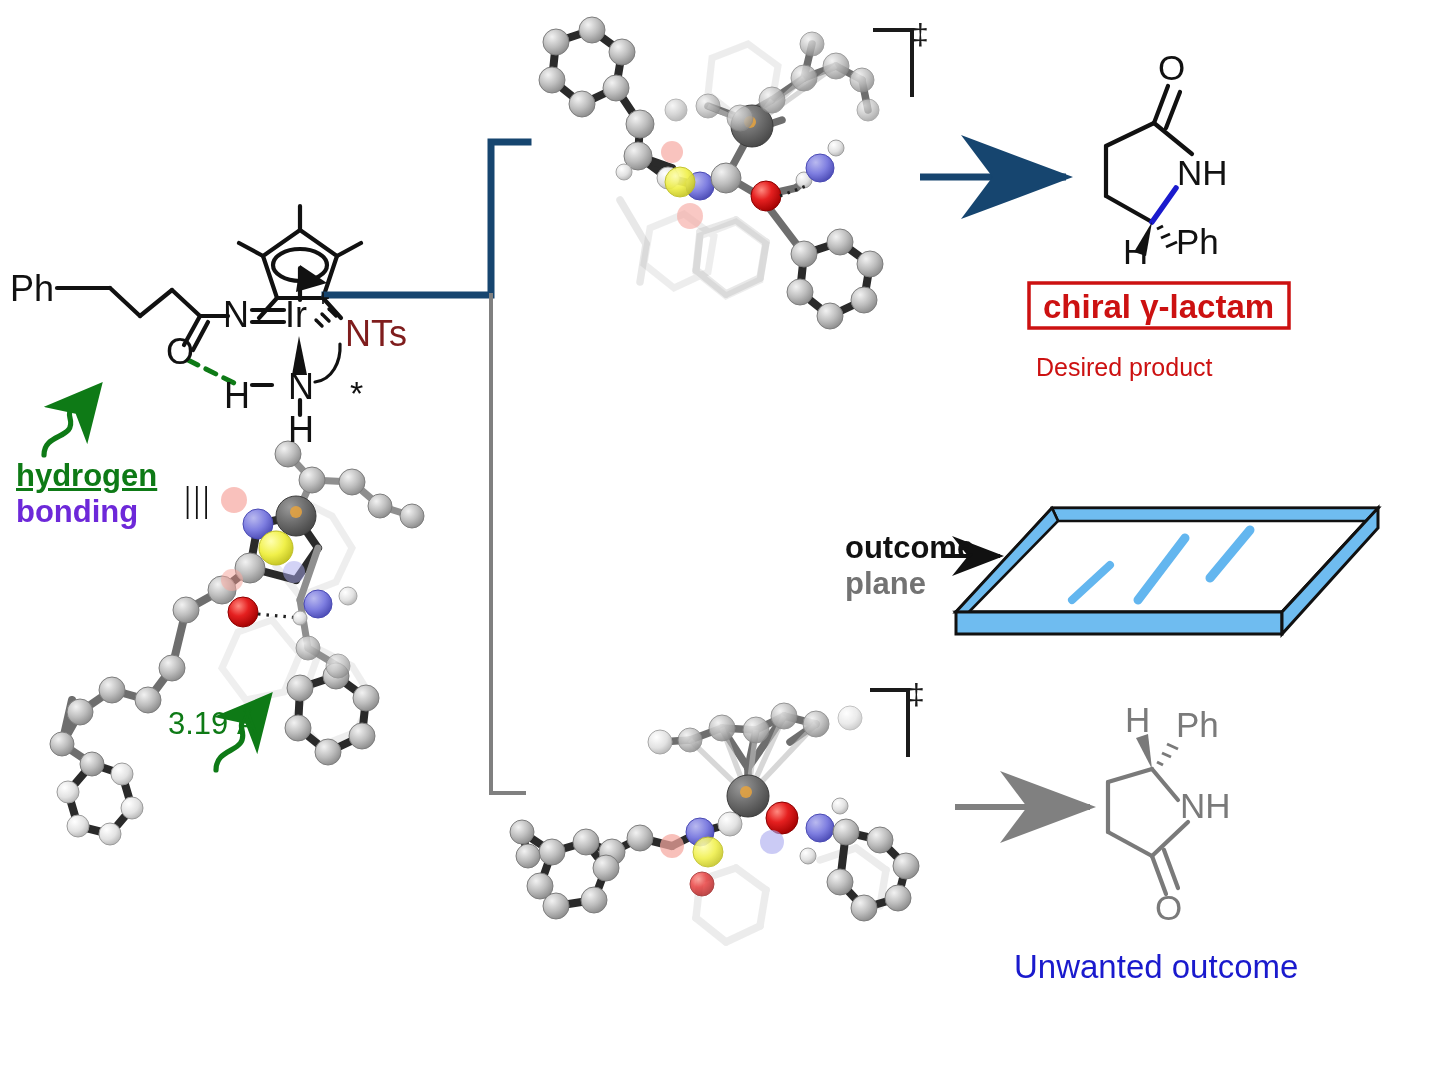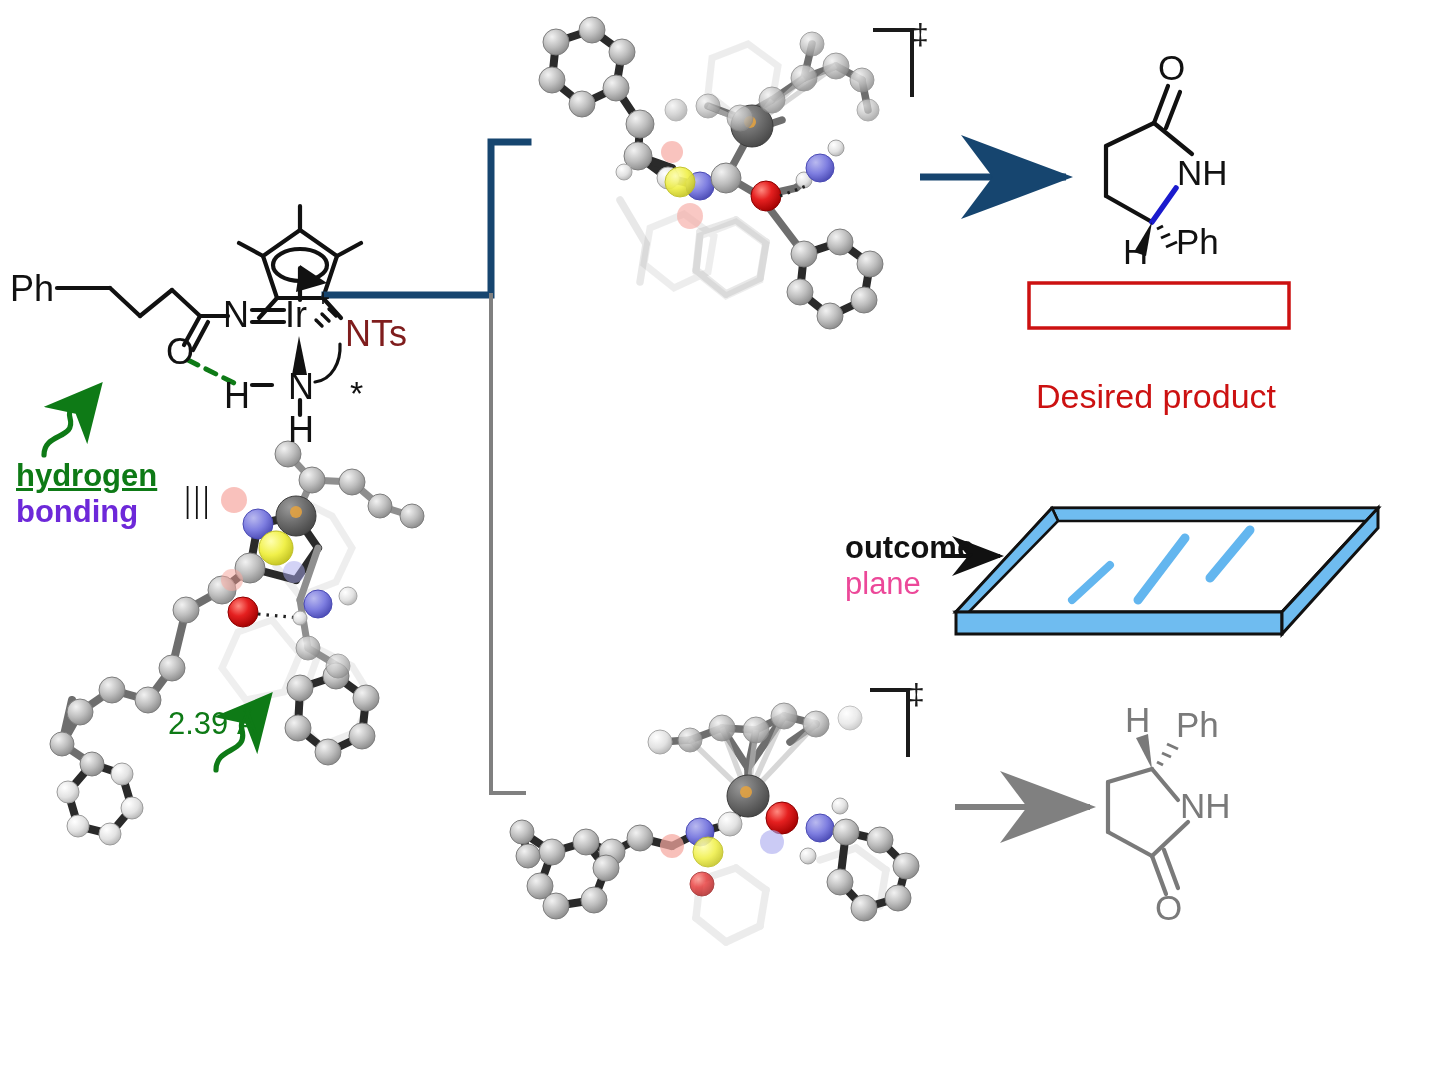--- a/index.html
+++ b/index.html
@@ -491,32 +491,34 @@
   <div class="lbl chem" style="left:316px;top:284px;font-size:24px;color:#111;">+</div>
   <div class="lbl chem" style="left:345px;top:313px;font-size:36px;color:#7f1d1d;">NTs</div>
   <div class="lbl chem" style="left:288px;top:366px;font-size:36px;color:#111;">N</div>
   <div class="lbl chem" style="left:224px;top:375px;font-size:36px;color:#111;">H</div>
   <div class="lbl chem" style="left:288px;top:409px;font-size:36px;color:#111;">H</div>
   <div class="lbl chem" style="left:350px;top:374px;font-size:34px;color:#111;">*</div>
 
   <div class="lbl" style="left:16px;top:459px;font-size:31px;font-weight:bold;color:#0e7a16;line-height:1.12;text-decoration:underline;">hydrogen</div>
   <div class="lbl" style="left:16px;top:495px;font-size:31px;font-weight:bold;color:#6d28d9;line-height:1.12;">bonding</div>
   <div class="lbl" style="left:184px;top:478px;font-size:36px;letter-spacing:2px;color:#111;font-family:'Liberation Serif',serif;">|||</div>
-  <div class="lbl" style="left:168px;top:706px;font-size:31px;color:#0e7a16;">2.39 Å</div>
+  <div class="lbl" style="left:168px;top:706px;font-size:31px;color:#0e7a16;">3.19 Å</div>
 
   <div class="lbl" style="left:912px;top:18px;font-size:30px;color:#1a1a1a;">‡</div>
   <div class="lbl" style="left:908px;top:678px;font-size:30px;color:#1a1a1a;">‡</div>
 
   <div class="lbl chem" style="left:1158px;top:48px;font-size:35px;color:#111;">O</div>
   <div class="lbl chem" style="left:1177px;top:153px;font-size:35px;color:#111;">NH</div>
   <div class="lbl chem" style="left:1123px;top:232px;font-size:35px;color:#111;">H</div>
   <div class="lbl chem" style="left:1176px;top:222px;font-size:35px;color:#111;">Ph</div>
-  <div class="lbl" style="left:1036px;top:353px;font-size:34px;color:#cc1111;margin-top:24px;">Desired product</div>
+  <div class="lbl" style="left:1043px;top:288px;font-size:33px;font-weight:bold;color:#cc1111;">chiral γ-lactam</div>
+  <div class="lbl" style="left:1036px;top:353px;font-size:25px;color:#cc1111;">Desired product</div>
 
   <div class="lbl" style="left:845px;top:530px;font-size:31px;font-weight:bold;color:#111;line-height:1.14;">outcome</div>
-  <div class="lbl" style="left:845px;top:566px;font-size:31px;font-weight:normal;color:#ec4899;line-height:1.14;">plane</div>
+  <div class="lbl" style="left:845px;top:566px;font-size:31px;font-weight:bold;color:#737373;line-height:1.14;">plane</div>
 
   <div class="lbl chem" style="left:1125px;top:700px;font-size:35px;color:#7a7a7a;">H</div>
   <div class="lbl chem" style="left:1176px;top:705px;font-size:35px;color:#7a7a7a;">Ph</div>
   <div class="lbl chem" style="left:1180px;top:786px;font-size:35px;color:#7a7a7a;">NH</div>
   <div class="lbl chem" style="left:1155px;top:888px;font-size:35px;color:#7a7a7a;">O</div>
+  <div class="lbl" style="left:1014px;top:948px;font-size:33px;color:#1a1acd;">Unwanted outcome</div>
 
 </div>
 
 </body></html>

